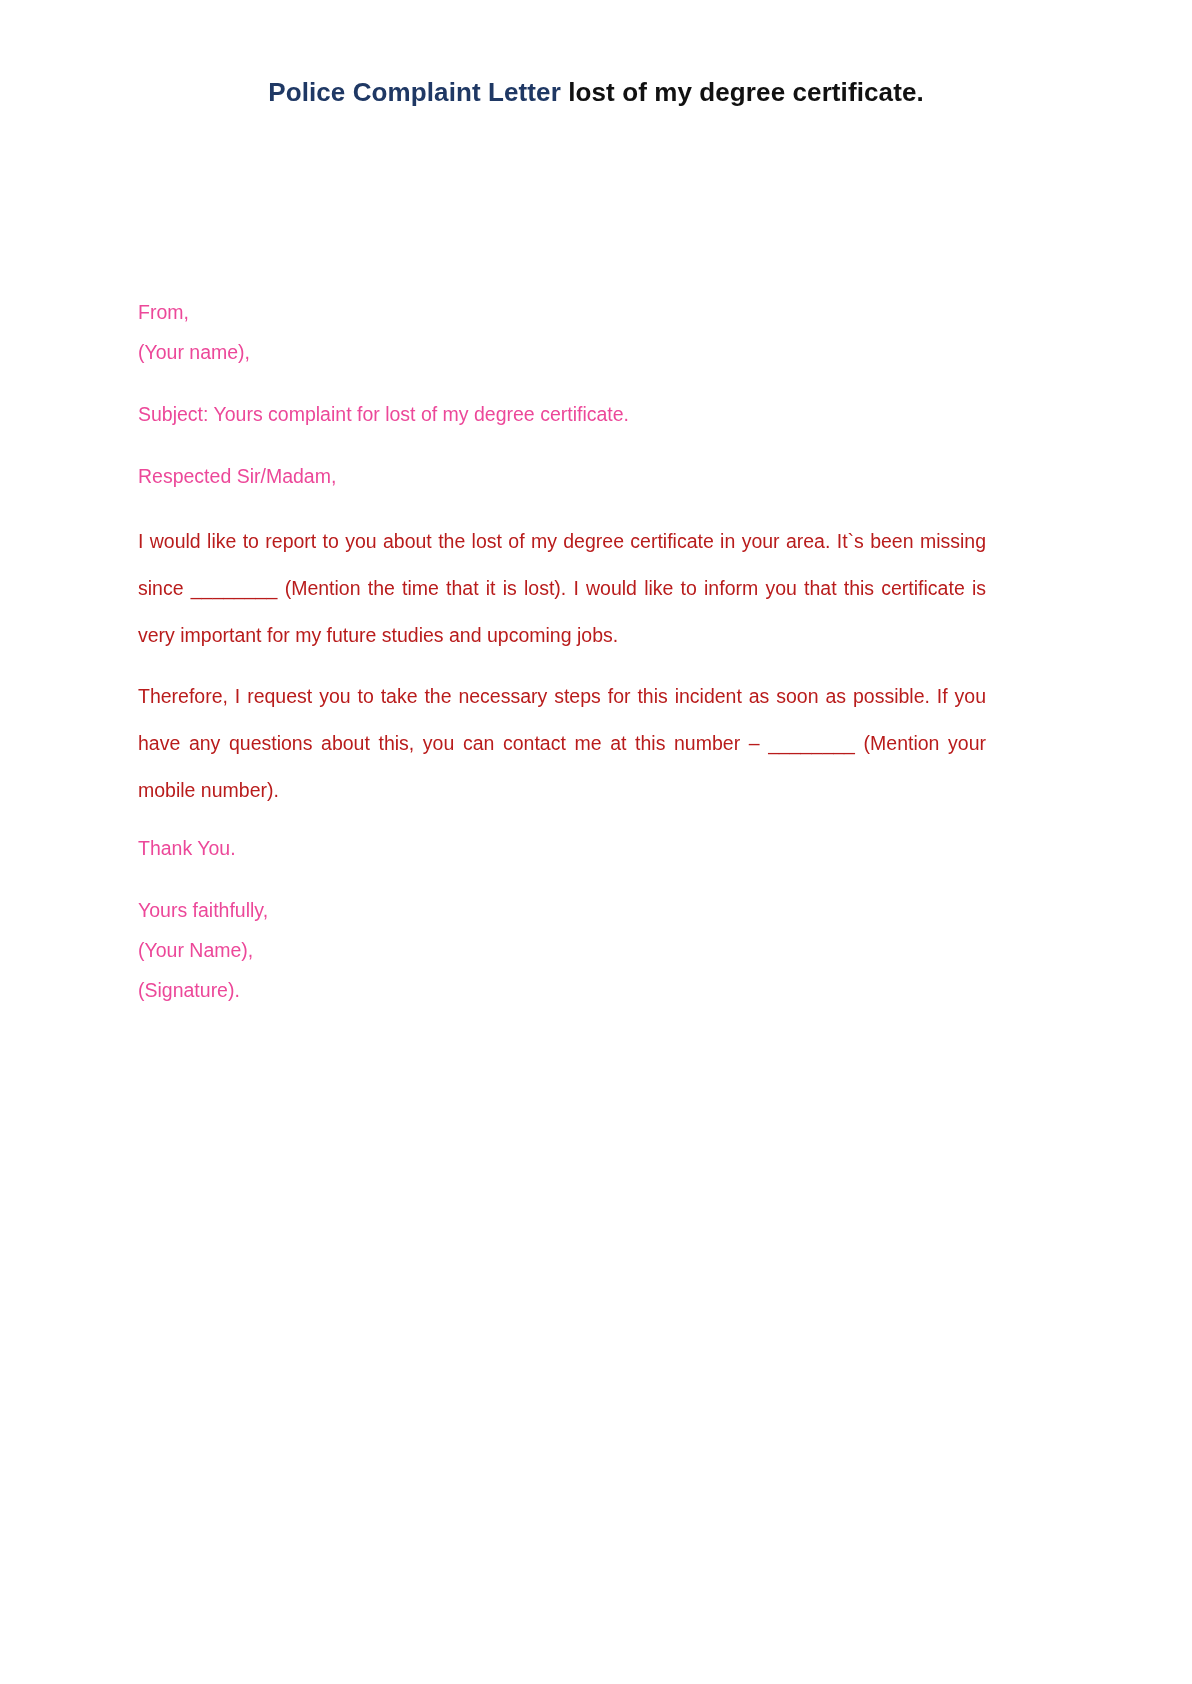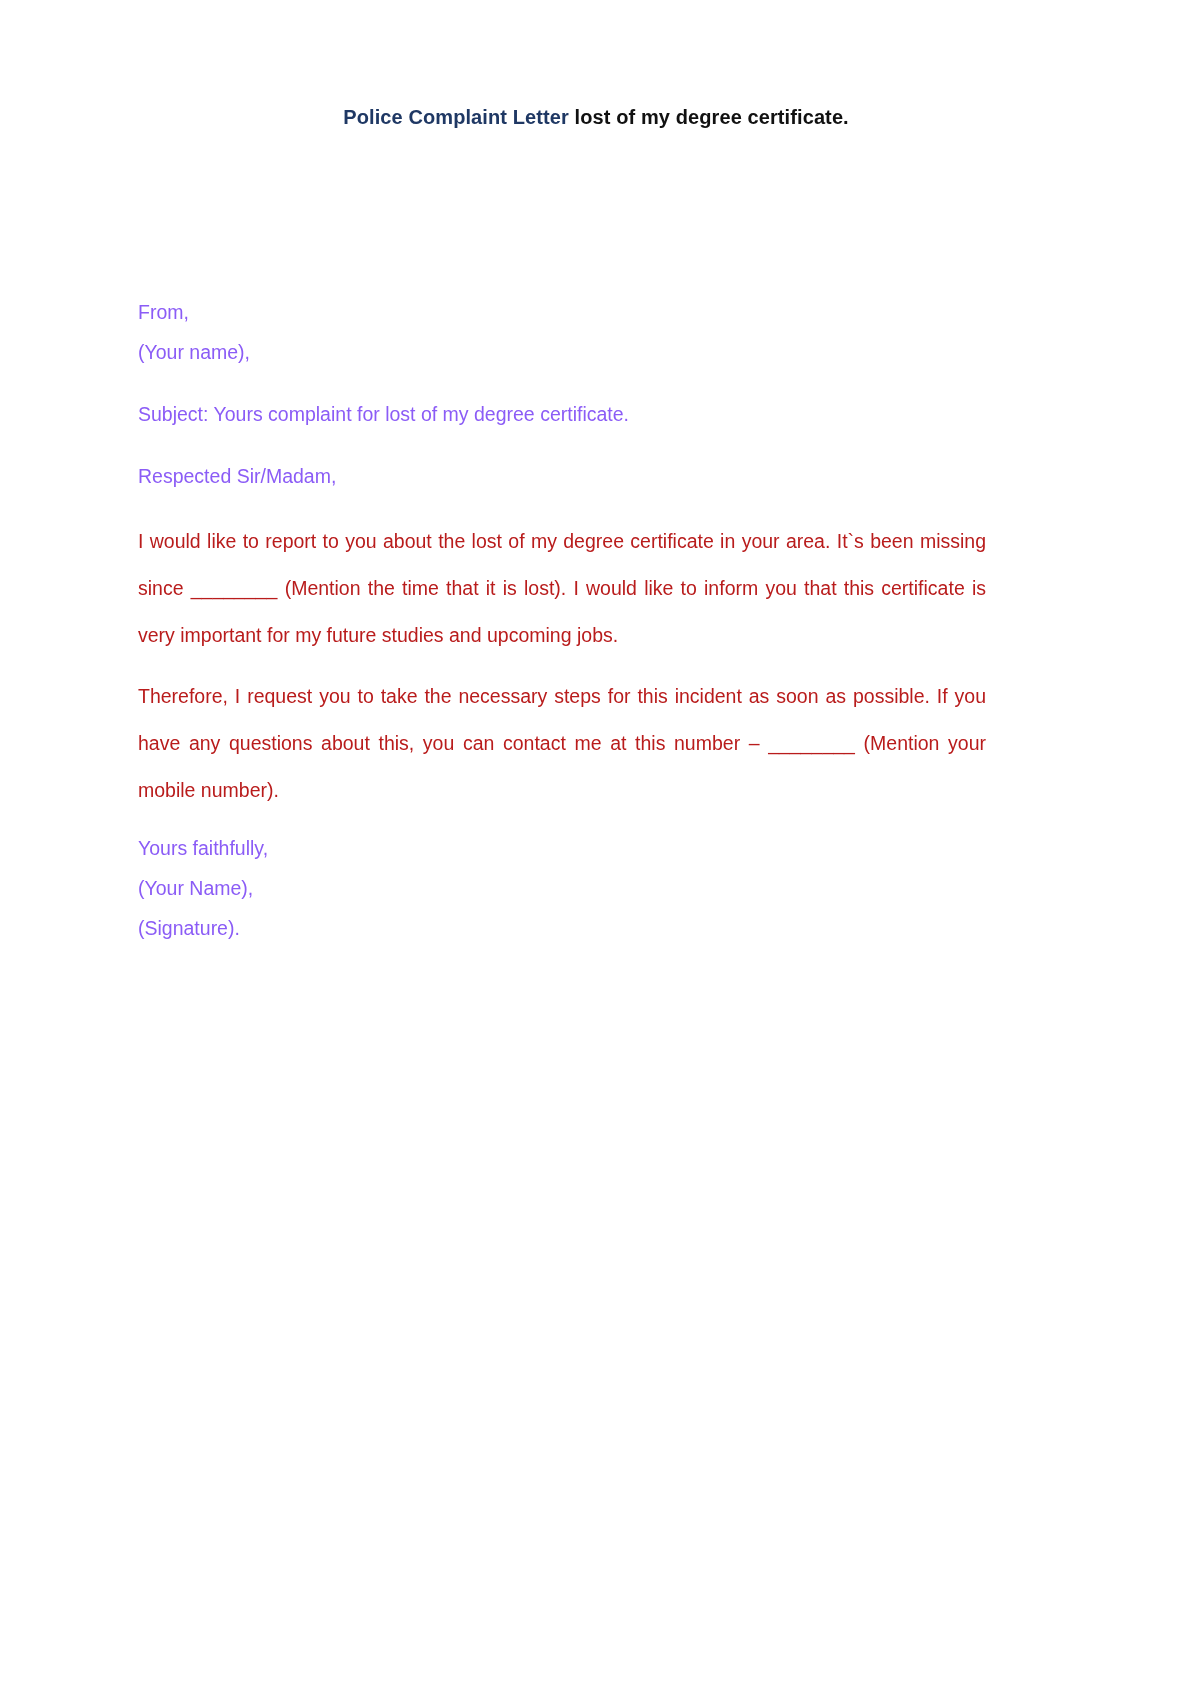--- a/index.html
+++ b/index.html
@@ -18,41 +18,41 @@
   .page {
     width: 1192px;
     height: 1684px;
     background: #ffffff;
     box-sizing: border-box;
     padding: 0;
     position: relative;
   }
   .title {
     text-align: center;
-    font-size: 20px;
+    font-size: 26px;
     font-weight: bold;
     color: #1f3864;
     margin: 0;
-    padding-top: 104px;
+    padding-top: 76px;
     letter-spacing: 0.1px;
     line-height: 1.3;
   }
   .title .title-accent {
     color: #111111;
   }
   .content {
     position: absolute;
     left: 138px;
     top: 292px;
     width: 848px;
   }
   .line {
     font-size: 19.5px;
     line-height: 40px;
-    color: #8b5cf6;
+    color: #ec4899;
     white-space: pre-wrap;
   }
   .block {
     margin-bottom: 22px;
   }
   .para {
     font-size: 19.5px;
     line-height: 47px;
     color: #b91c1c;
     text-align: justify;
@@ -82,20 +82,23 @@
     </div>
 
     <div class="block">
       <div class="line">Respected Sir/Madam,</div>
     </div>
 
     <div class="para">I would like to report to you about the lost of my degree certificate in your area. It`s been missing since ________ (Mention the time that it is lost). I would like to inform you that this certificate is very important for my future studies and upcoming jobs.</div>
 
     <div class="para">Therefore, I request you to take the necessary steps for this incident as soon as possible. If you have any questions about this, you can contact me at this number – ________ (Mention your mobile number).</div>
 
+    <div class="block">
+      <div class="line">Thank You.</div>
+    </div>
 
     <div class="block">
       <div class="line">Yours faithfully,</div>
       <div class="line">(Your Name),</div>
       <div class="line">(Signature).</div>
     </div>
 
   </div>
 </div>
 

